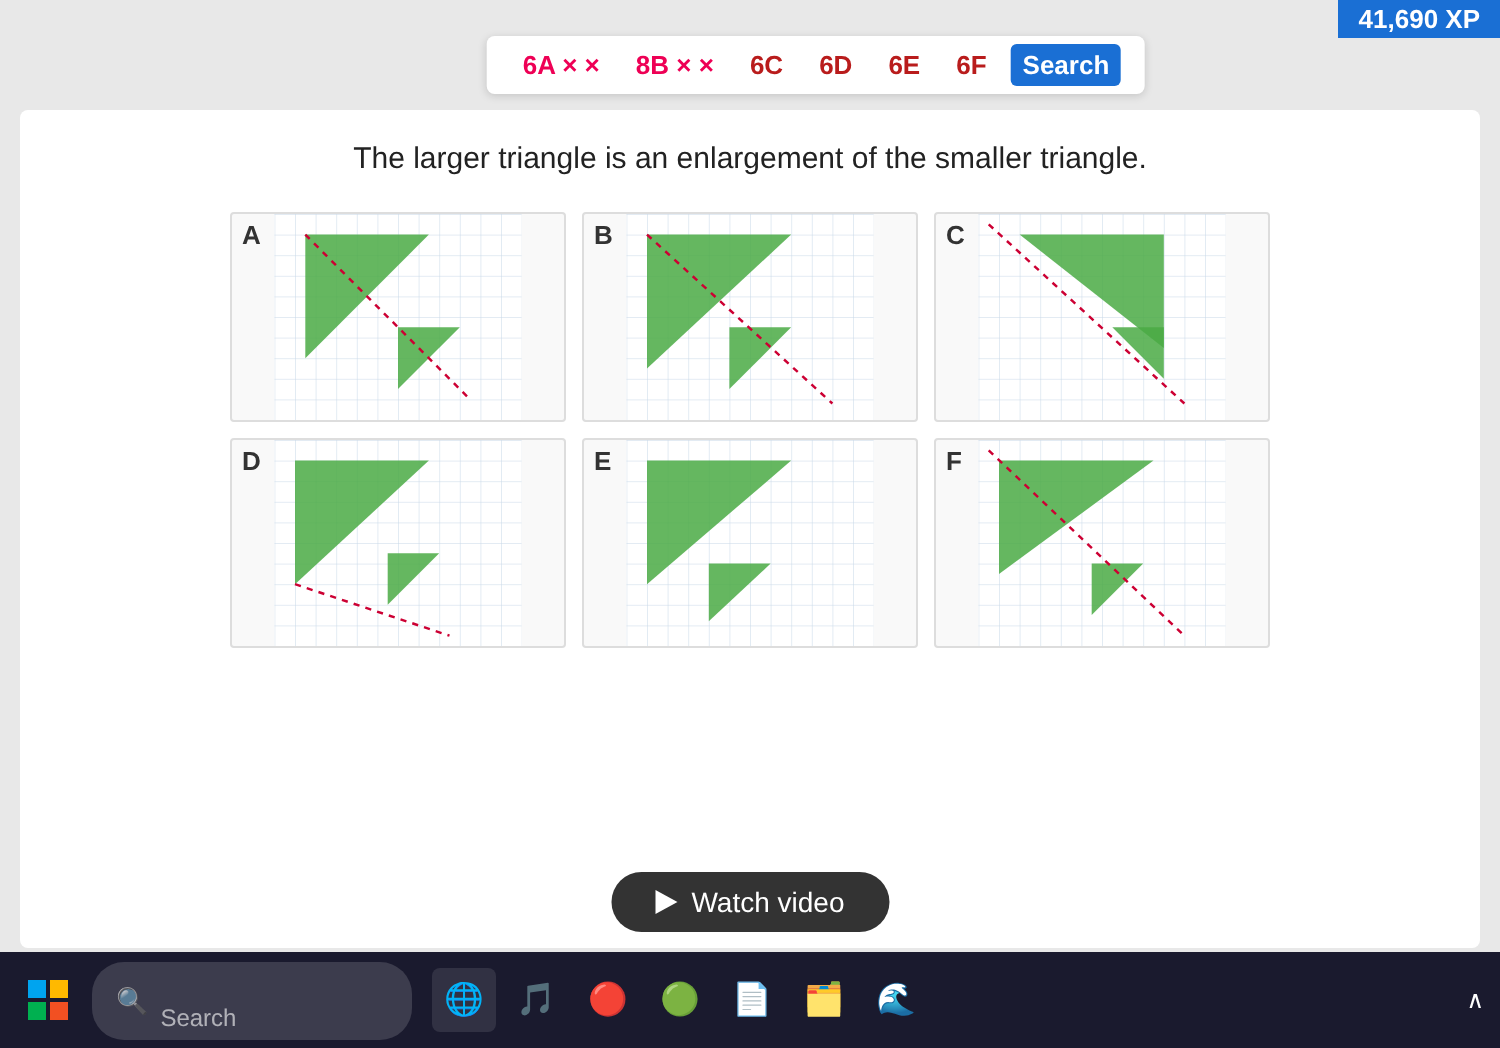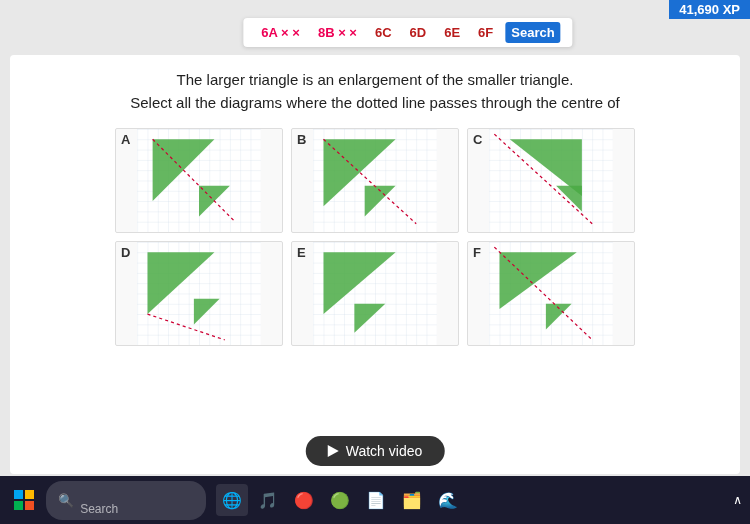--- a/index.html
+++ b/index.html
@@ -227,21 +227,20 @@
   <div class="nav-tab">6C</div>
   <div class="nav-tab">6D</div>
   <div class="nav-tab">6E</div>
   <div class="nav-tab">6F</div>
   <div class="nav-tab active">Search</div>
 </div>
 
 <div class="main-content">
   <div class="question-text">
     <div>The larger triangle is an enlargement of the smaller triangle.</div>
-    <div>Select all the diagrams where the dotted line passes through the centre of</div>
   </div>
 
   <div class="diagrams-grid">
 
     <div class="diagram-cell">
       <span class="diagram-label">A</span>
       <svg viewBox="0 0 120 100">
         <defs>
           <pattern id="gridA" width="10" height="10" patternUnits="userSpaceOnUse">
             <path d="M 10 0 L 0 0 0 10" fill="none" stroke="#c8d8e8" stroke-width="0.5"></path>

